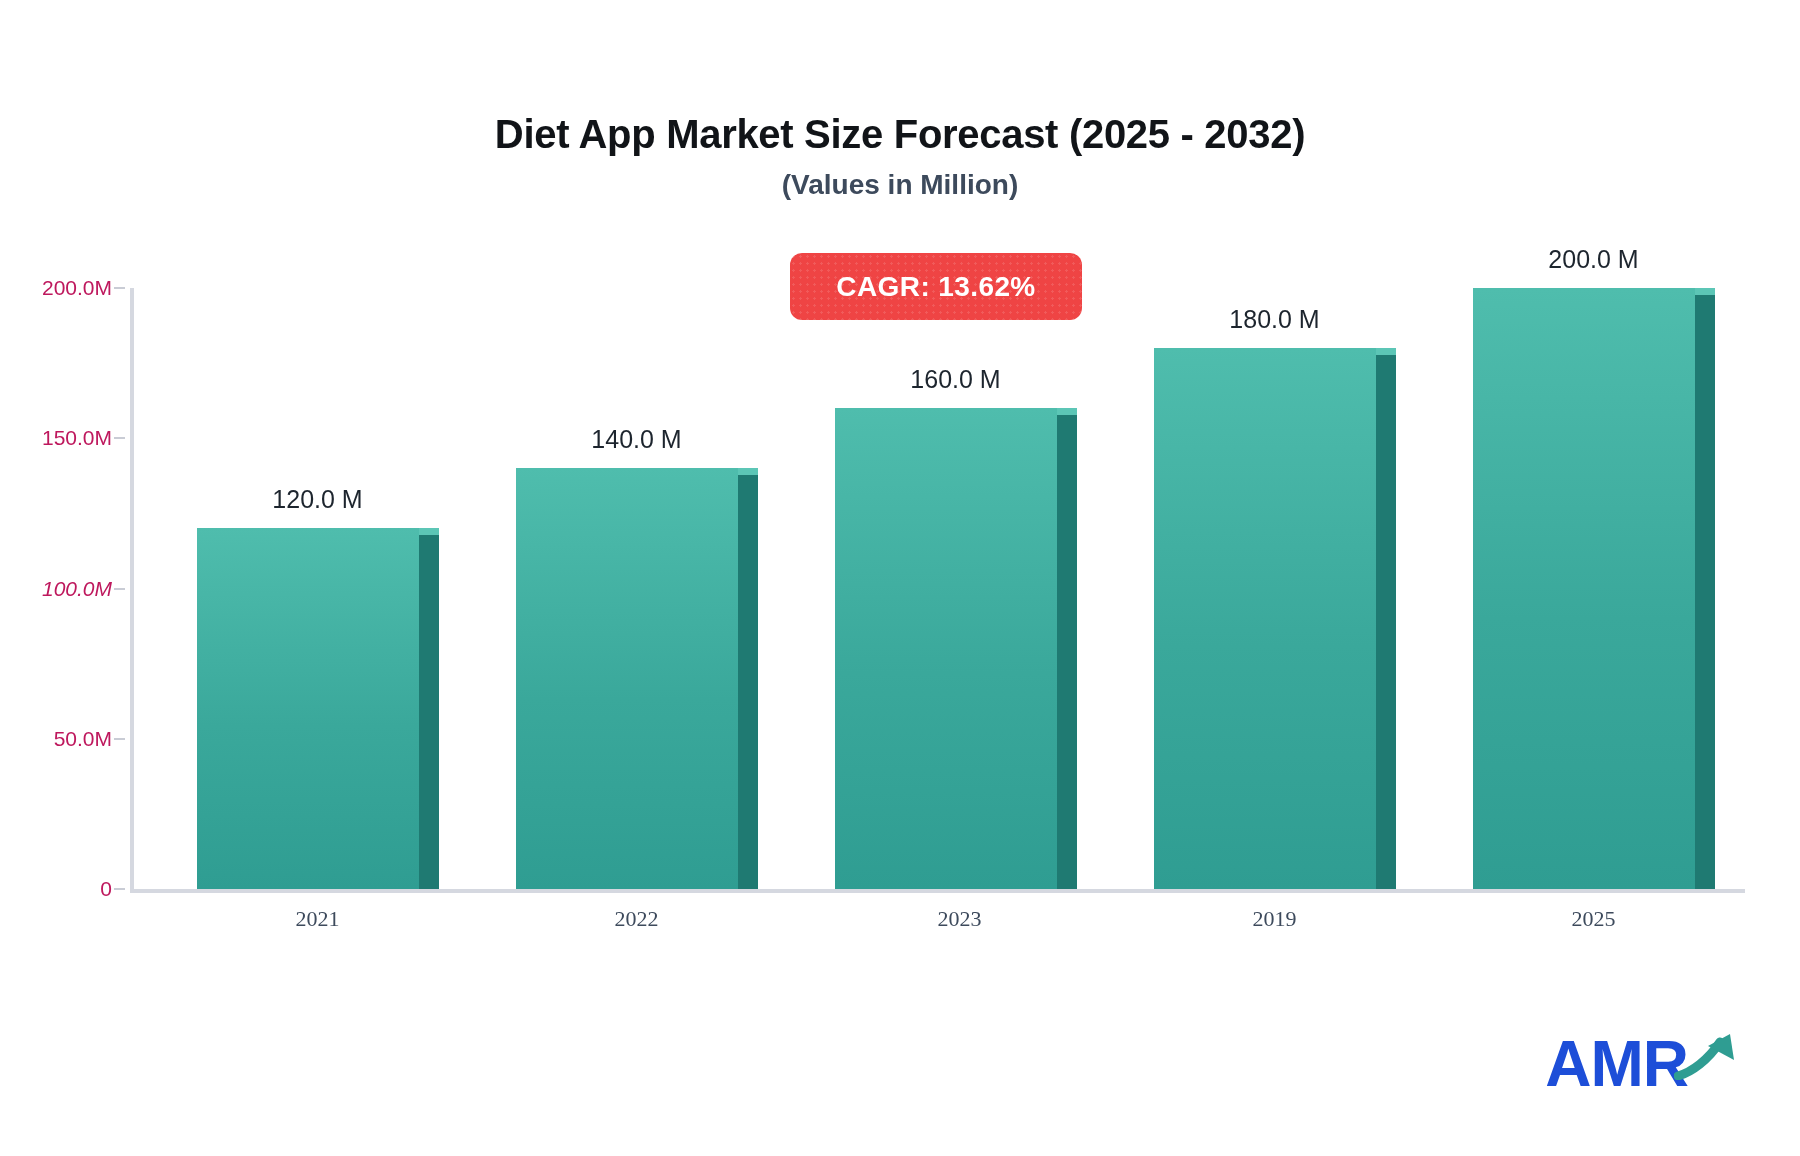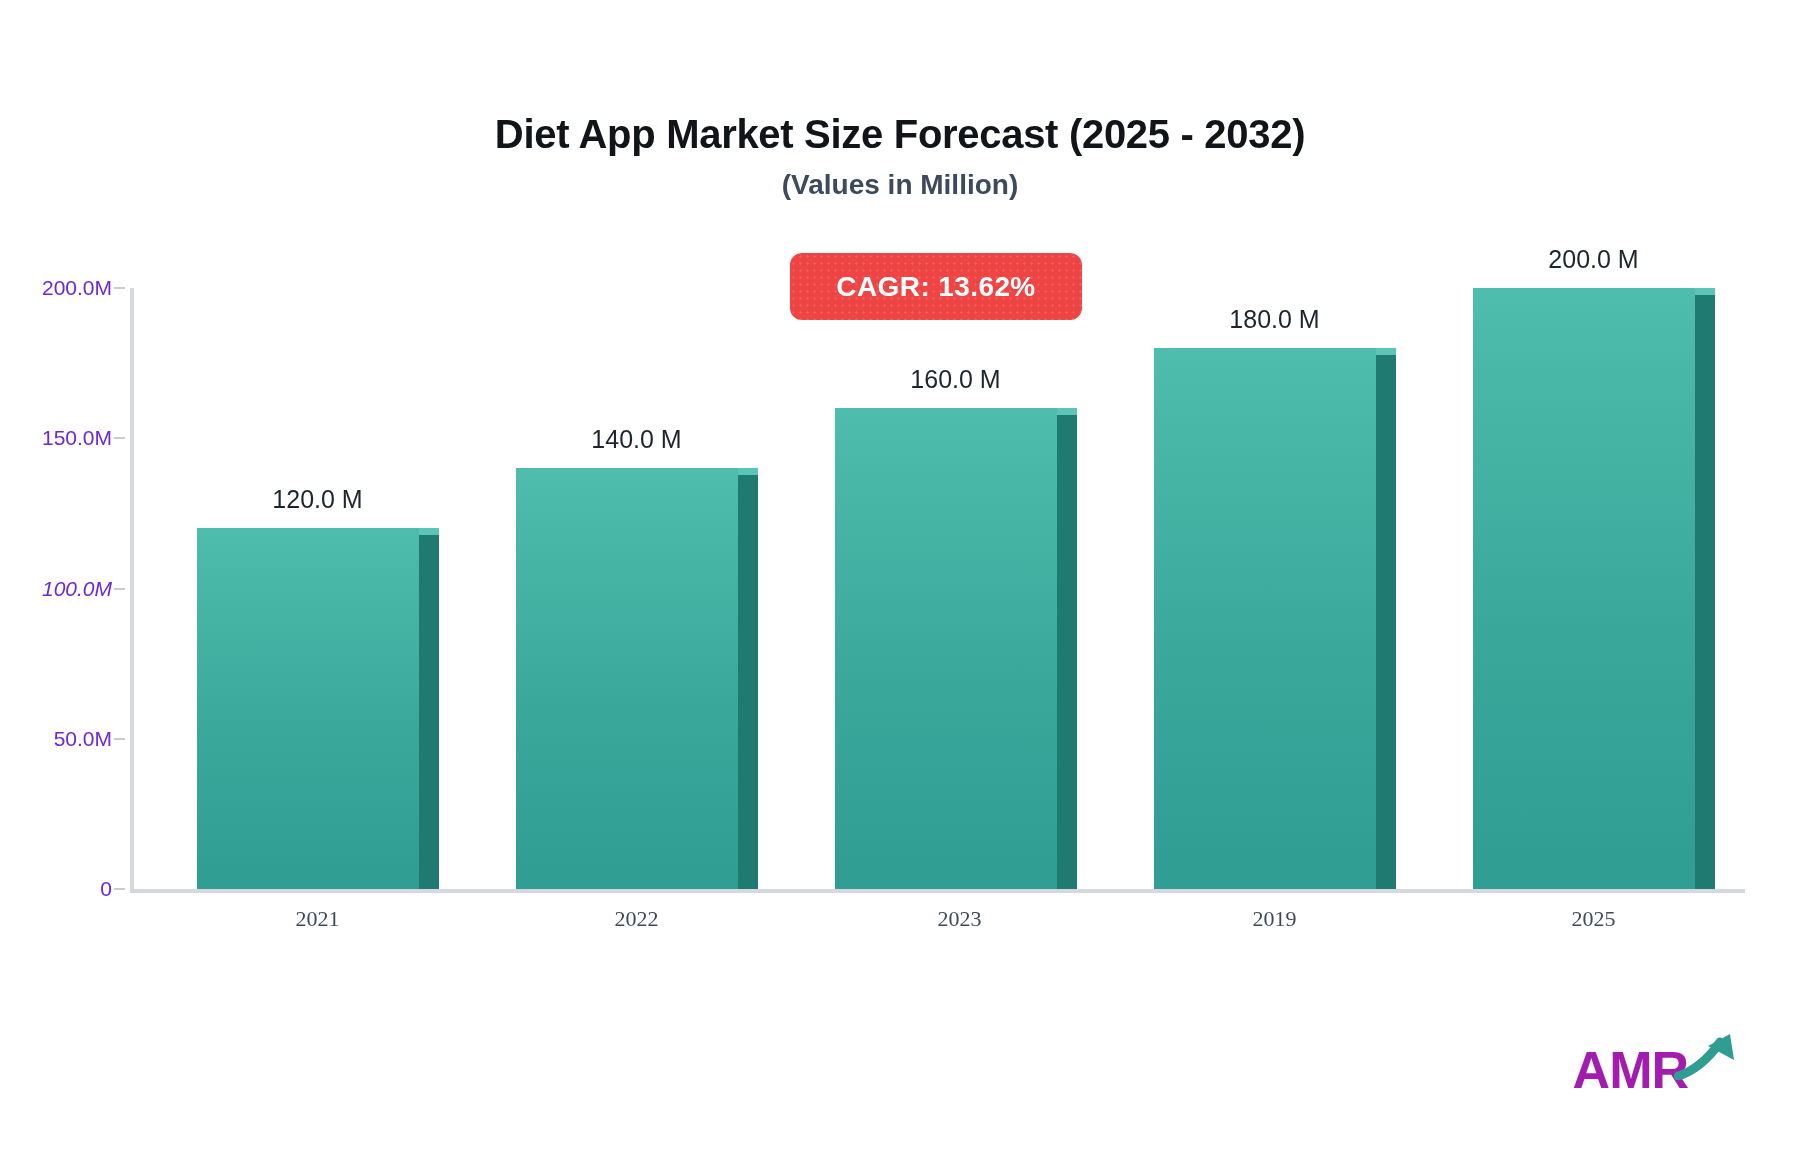--- a/index.html
+++ b/index.html
@@ -109,21 +109,21 @@
     background: #d5d8e0;
   }
 
   
   .y-tick-label {
     position: absolute;
     right: 0;
     width: 110px;
     text-align: right;
     font-size: 21px;
-    color: #6d28d9;
+    color: #be185d;
     transform: translateY(-50%);
     white-space: nowrap;
   }
   #y-labels {
     position: absolute;
     left: 0px;
     top: 288px;
     width: 112px;
     height: 605px;
   }
@@ -191,23 +191,23 @@
 
   
   #amr-logo {
     position: absolute;
     right: 60px;
     bottom: 60px;
     display: flex;
     align-items: flex-end;
   }
   #amr-text {
-    font-size: 52px;
+    font-size: 64px;
     font-weight: bold;
-    color: #a21caf;
+    color: #1d4ed8;
     letter-spacing: -1px;
     line-height: 1;
   }
   #amr-arrow {
     margin-left: -14px;
     margin-bottom: 12px;
   }
 </style>
 </head>
 <body>

